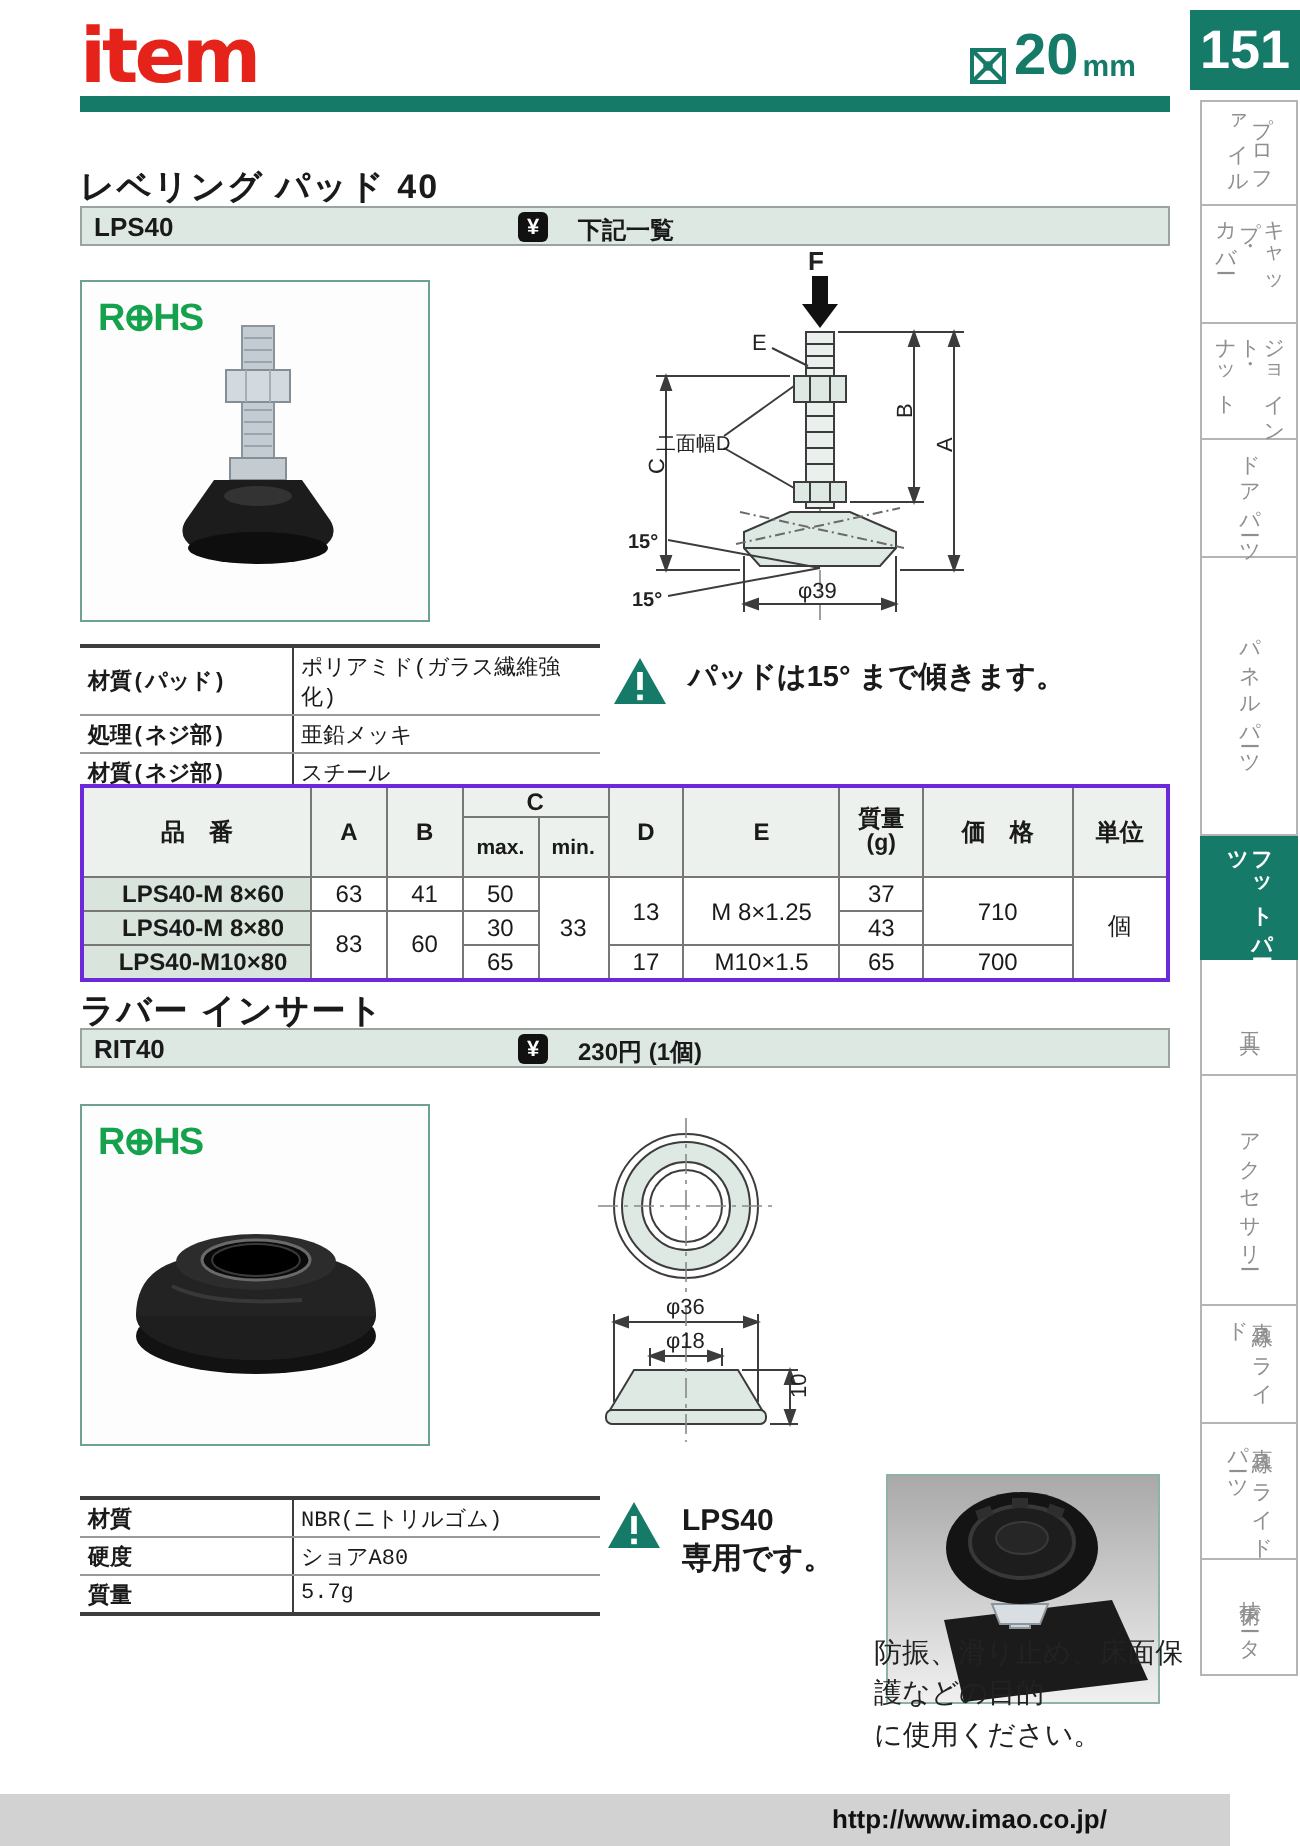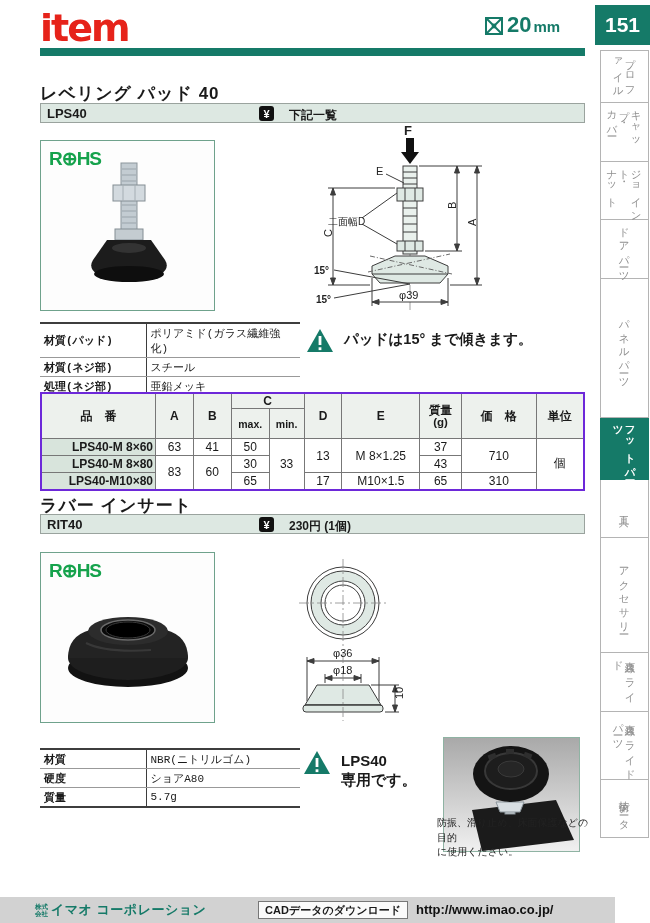--- a/index.html
+++ b/index.html
@@ -7,25 +7,25 @@
   .page {
     position:relative; width:650px; height:923px; overflow:hidden;
     background:#fff; font-family:"Liberation Sans", sans-serif; color:#1a1a1a;
   }
   .pre { white-space:pre-line; }
 
   
   .brand { position:absolute; left:40px; top:6px; font-size:38px; font-weight:900;
            letter-spacing:-2px; color:#e6231a; font-family:"DejaVu Sans", sans-serif; }
   .pitch { position:absolute; left:484px; top:14px; display:flex; align-items:flex-end; color:#157a68; }
-  .pitch .num { font-size:22px; font-weight:bold; line-height:1; }
+  .pitch .num { font-size:29px; font-weight:bold; line-height:1; }
   .pitch .unit { font-size:15px; font-weight:bold; line-height:1.2; margin-left:2px; }
   .pitch svg { margin-right:3px; }
   .page-badge { position:absolute; left:595px; top:5px; width:55px; height:40px;
-                background:#157a68; color:#fff; font-size:21px; font-weight:bold;
+                background:#157a68; color:#fff; font-size:27px; font-weight:bold;
                 display:flex; align-items:center; justify-content:center; }
   .head-rule { position:absolute; left:40px; top:48px; width:545px; height:8px; background:#157a68; }
 
   
   .sidebar { position:absolute; left:600px; top:50px; width:49px; }
   .tab { border:1px solid #b4b4b4; border-top:none; background:#fff;
          display:flex; align-items:center; justify-content:center; }
   .tab:first-child { border-top:1px solid #b4b4b4; }
   .tab span { writing-mode:vertical-rl; text-orientation:mixed; font-size:10.5px;
               letter-spacing:2px; color:#8f8f8f; line-height:1.15; }
@@ -57,30 +57,30 @@
   .warn svg { flex:0 0 auto; }
   .warn .txt { font-size:14.5px; font-weight:bold; margin-left:10px; line-height:1.25; padding-top:2px; }
 
   
   .spec { position:absolute; left:40px; top:392px; width:545px; border-collapse:collapse;
           font-size:12px; }
   .spec th, .spec td { border:1px solid #777; text-align:center; padding:0 2px; }
   .spec th { background:#edf1ed; font-weight:bold; height:15px; }
   .spec th.sub { font-size:10.5px; font-weight:bold; height:30px; }
   .spec td { height:17px; background:#fff; }
-  .spec td.name { background:#d8e4dc; text-align:right; padding-left:8px; font-weight:bold; }
+  .spec td.name { background:#d8e4dc; text-align:center; padding-left:8px; font-weight:bold; }
   .spec { border:2px solid #6d28d9; }
   .spec .mass-h { line-height:1.05; font-size:11.5px; }
 
   
   .draw { position:absolute; }
   .draw text { font-family:"Liberation Sans", sans-serif; fill:#222; }
 
   
-  .caption { position:absolute; left:437px; top:816px; width:160px; font-size:10px;
+  .caption { position:absolute; left:437px; top:816px; width:160px; font-size:14px;
              line-height:1.45; color:#222; }
   .footer { position:absolute; left:0; top:897px; width:615px; height:26px; background:#d2d2d2; }
   .f-logo { position:absolute; left:35px; top:4px; display:flex; align-items:center; }
   .f-prefix { font-size:6.5px; line-height:1.1; color:#157a68; font-weight:bold; margin-right:3px; }
   .f-name { font-size:13px; font-weight:bold; color:#157a68; letter-spacing:0.5px; }
   .cad-btn { position:absolute; left:258px; top:4px; width:150px; height:18px; background:#fafafa;
              border:1px solid #777; font-size:11px; font-weight:bold; display:flex;
              align-items:center; justify-content:center; }
   .f-url { position:absolute; left:416px; top:5px; font-size:13px; font-weight:bold; color:#111; }
 </style>
@@ -247,26 +247,26 @@
     <text x="99" y="177" font-size="11">φ39</text>
   </svg>
 
   <table class="mat-table" style="top:322px">
     <tbody>
         <tr>
           <td class="lbl">材質(パッド)</td>
           <td>ポリアミド(ガラス繊維強化)</td>
         </tr>
     <tr>
+          <td class="lbl">処理(ネジ部)</td>
+          <td>亜鉛メッキ</td>
+        </tr>
+    <tr>
           <td class="lbl">材質(ネジ部)</td>
           <td>スチール</td>
-        </tr>
-    <tr>
-          <td class="lbl">処理(ネジ部)</td>
-          <td>亜鉛メッキ</td>
         </tr>
     <tr>
           <td class="lbl">許容荷重/1個(F方向)</td>
           <td>1500N</td>
         </tr>
   </tbody>
     </table>
 
   <div class="warn" style="left:306px;top:328px">
     <svg width="28" height="25" viewBox="0 0 28 25">
@@ -325,21 +325,21 @@
       <td rowspan="2">60</td>
       <td>30</td>
       <td>43</td>
     </tr>
     <tr>
       <td class="name">LPS40-M10×80</td>
       <td>65</td>
       <td>17</td>
       <td>M10×1.5</td>
       <td>65</td>
-      <td>310</td>
+      <td>700</td>
     </tr>
   </tbody>
     </table>
 
   <div class="sec-title" style="top:494px">ラバー インサート</div>
 
   <div class="model-bar" style="top:514px">
     <span class="code">RIT40</span>
     <span class="yen-badge">¥</span>
     <span class="note">230円 (1個)</span>
@@ -442,22 +442,16 @@
       <ellipse cx="67" cy="31" rx="13" ry="8" fill="#262626" stroke="#3a3a3a"></ellipse>
       <rect x="44" y="16" width="8" height="5" fill="#2e2e2e" transform="rotate(-20 48 18)"></rect>
       <rect x="62" y="11" width="8" height="5" fill="#2e2e2e"></rect>
       <rect x="80" y="15" width="8" height="5" fill="#2e2e2e" transform="rotate(20 84 17)"></rect>
     </svg>
   </div>
   <div class="caption pre">防振、滑り止め、床面保護などの目的
 に使用ください。</div>
 
   <div class="footer">
-    <div class="f-logo">
-      <span class="f-prefix pre">株式
-会社</span>
-      <span class="f-name">イマオ コーポレーション</span>
-    </div>
-    <div class="cad-btn">CADデータのダウンロード</div>
     <div class="f-url">http://www.imao.co.jp/</div>
   </div>
 
 </div>
 
 </body></html>

